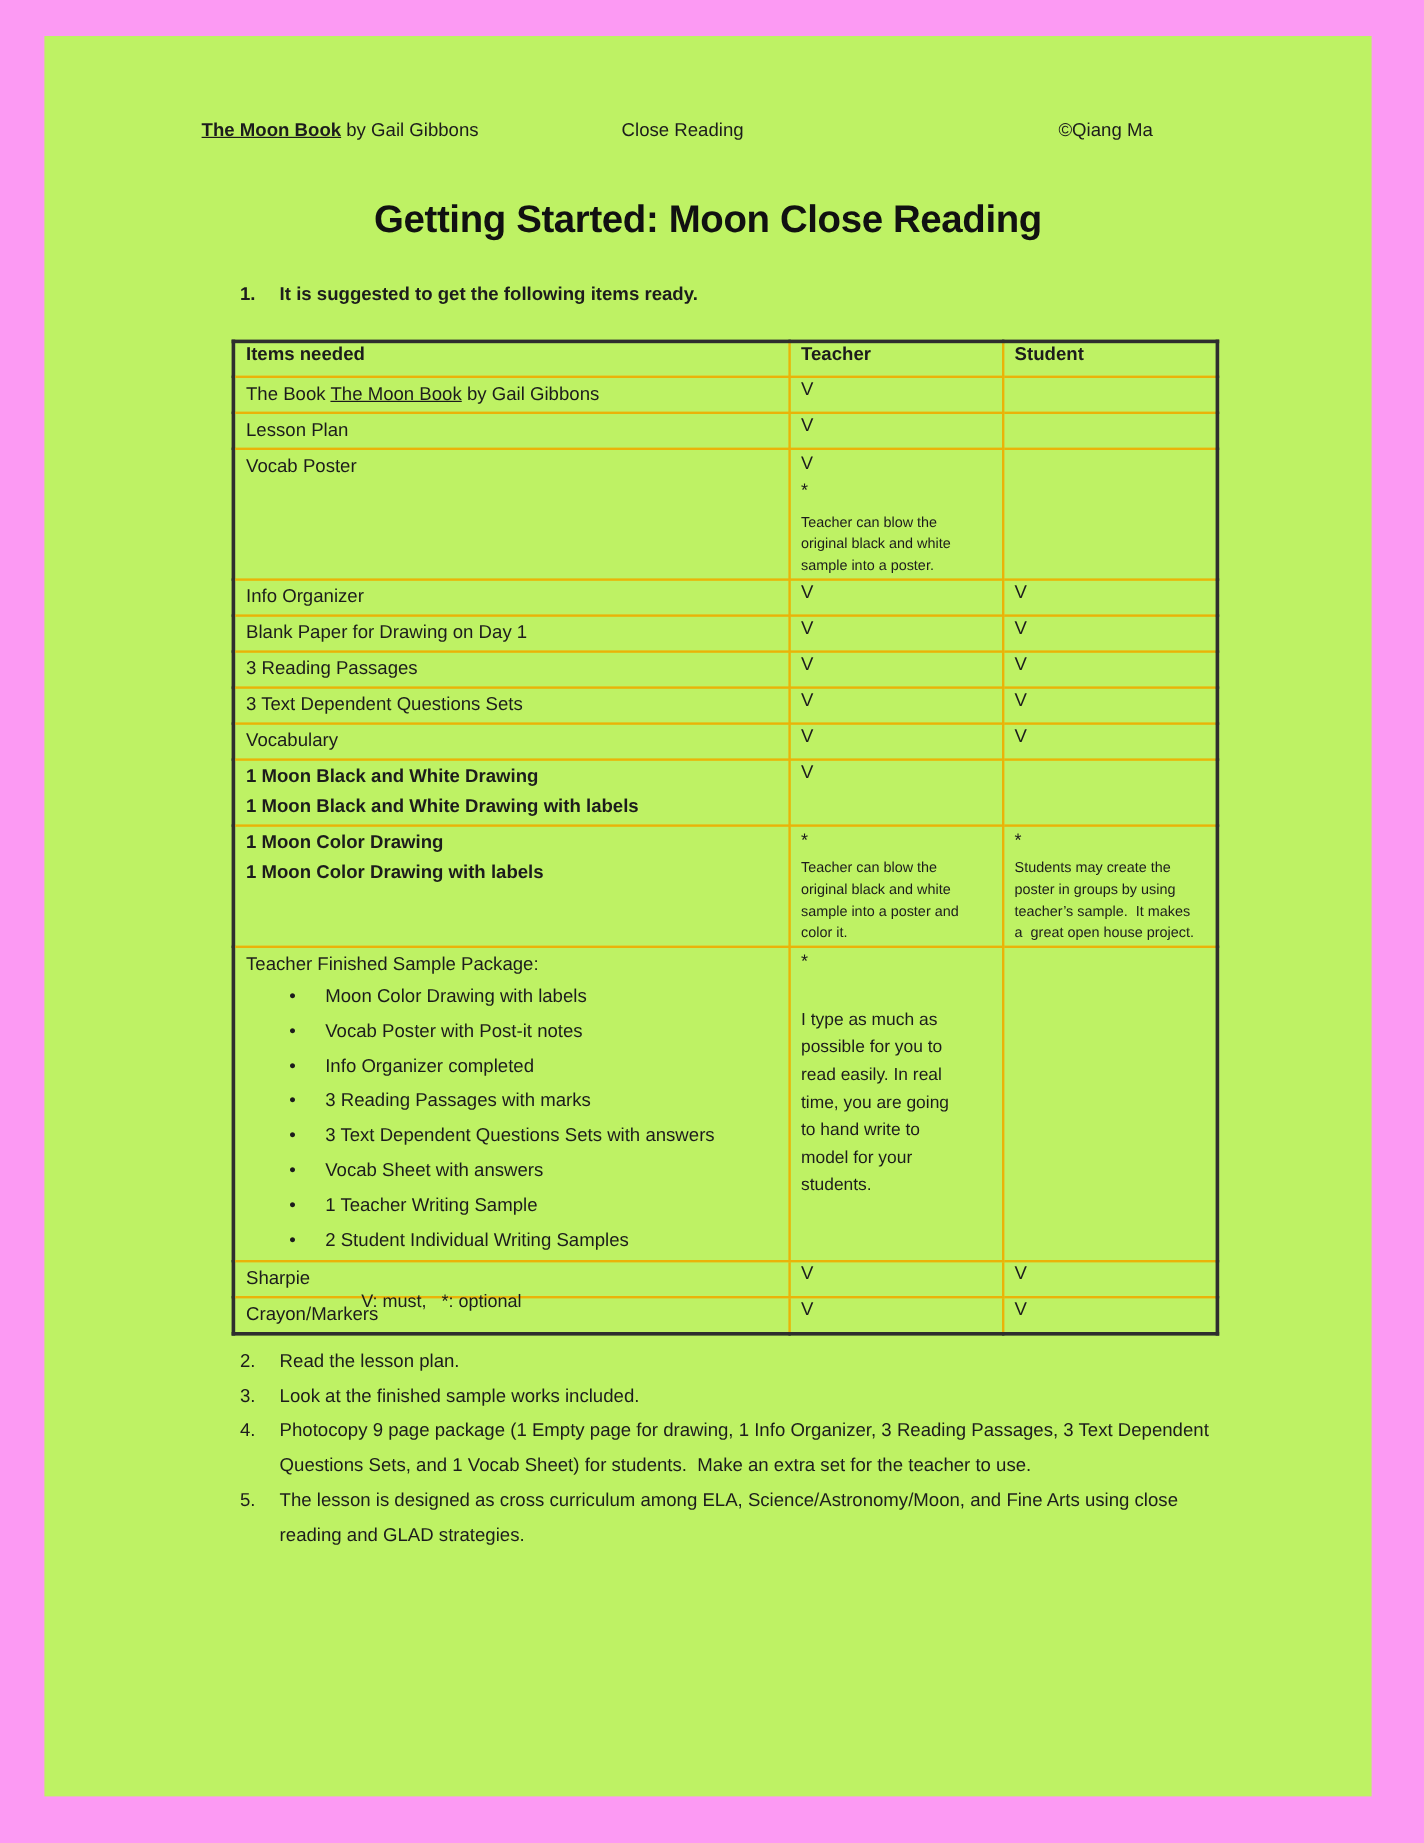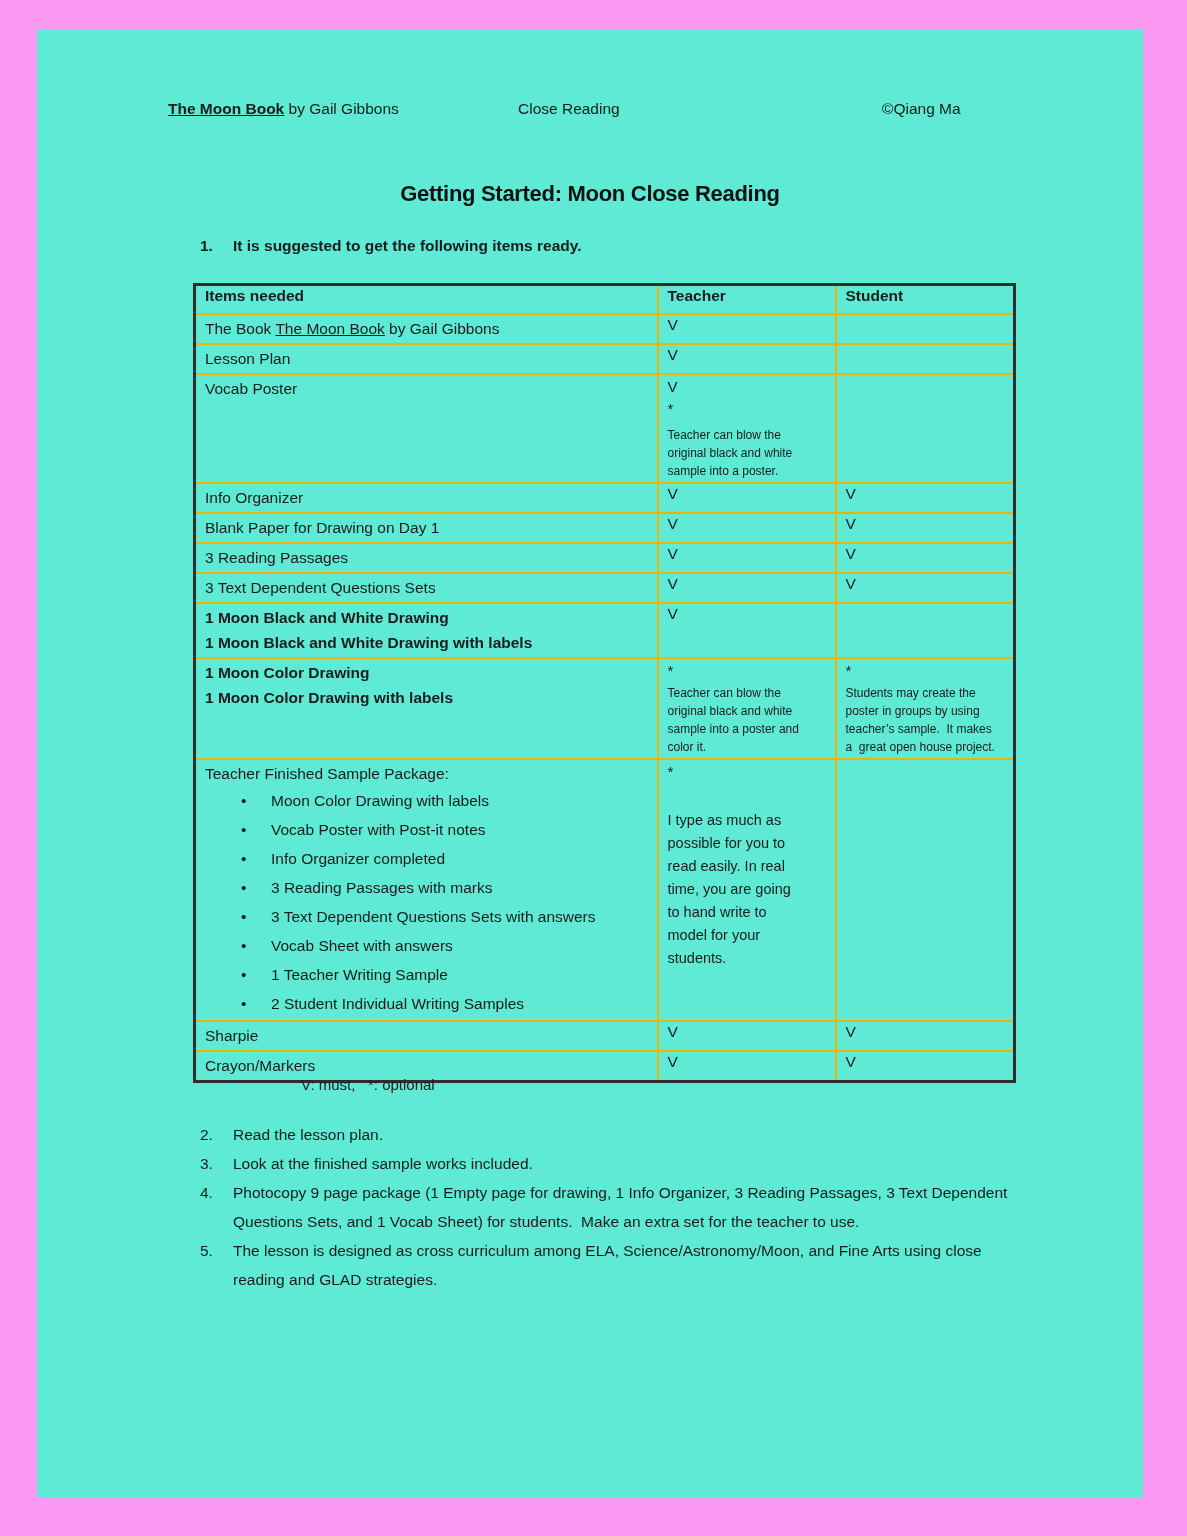--- a/index.html
+++ b/index.html
@@ -6,34 +6,33 @@
   body{
     width:1187px;height:1536px;
     background:#fc9af3;
     font-family:"Liberation Sans",sans-serif;
     color:#1c1c1c;
     position:relative;
   }
   .page{
     position:absolute;left:37px;top:30px;
     width:1106px;height:1467px;
-    background:#5eead4;
+    background:#bef264;
   }
   
   .doc-header{position:absolute;top:70px;left:0;width:100%;height:22px;font-size:15.5px;}
   .h-left{position:absolute;left:131px;top:0;white-space:pre;}
   .book-title{font-weight:bold;text-decoration:underline;}
   .h-center{position:absolute;left:481px;top:0;}
   .h-right{position:absolute;left:845px;top:0;}
   
   .title{
     position:absolute;top:134px;left:0;width:100%;
-    text-align:center;font-size:22px;font-weight:bold;color:#111;
+    text-align:center;font-size:32px;font-weight:bold;color:#111;
     letter-spacing:-0.3px;
-    margin-top:17px;
   }
   
   .step{display:flex;font-size:15.5px;line-height:29px;}
   .step .num{width:33px;flex:none;}
   .step .text{white-space:pre-wrap;width:787px;}
   .step1{position:absolute;top:201px;left:163px;font-weight:bold;}
   .step1 .text{width:600px;}
   .steps{position:absolute;top:1090px;left:163px;width:830px;}
   
   table.items-table{
@@ -131,20 +130,25 @@
     <tr class="rh26">
       <td class="c-item">3 Reading Passages</td>
       <td class="c-mark">V</td>
       <td class="c-mark">V</td>
     </tr>
     <tr class="rh26">
       <td class="c-item">3 Text Dependent Questions Sets</td>
       <td class="c-mark">V</td>
       <td class="c-mark">V</td>
     </tr>
+    <tr class="rh26">
+      <td class="c-item">Vocabulary</td>
+      <td class="c-mark">V</td>
+      <td class="c-mark">V</td>
+    </tr>
     <tr class="rh50">
       <td class="c-item prewrap">1 Moon Black and White Drawing
 1 Moon Black and White Drawing with labels</td>
       <td class="c-mark">V</td>
       <td class="c-mark"></td>
     </tr>
     <tr class="rh94">
       <td class="c-item prewrap">1 Moon Color Drawing
 1 Moon Color Drawing with labels</td>
       <td>

